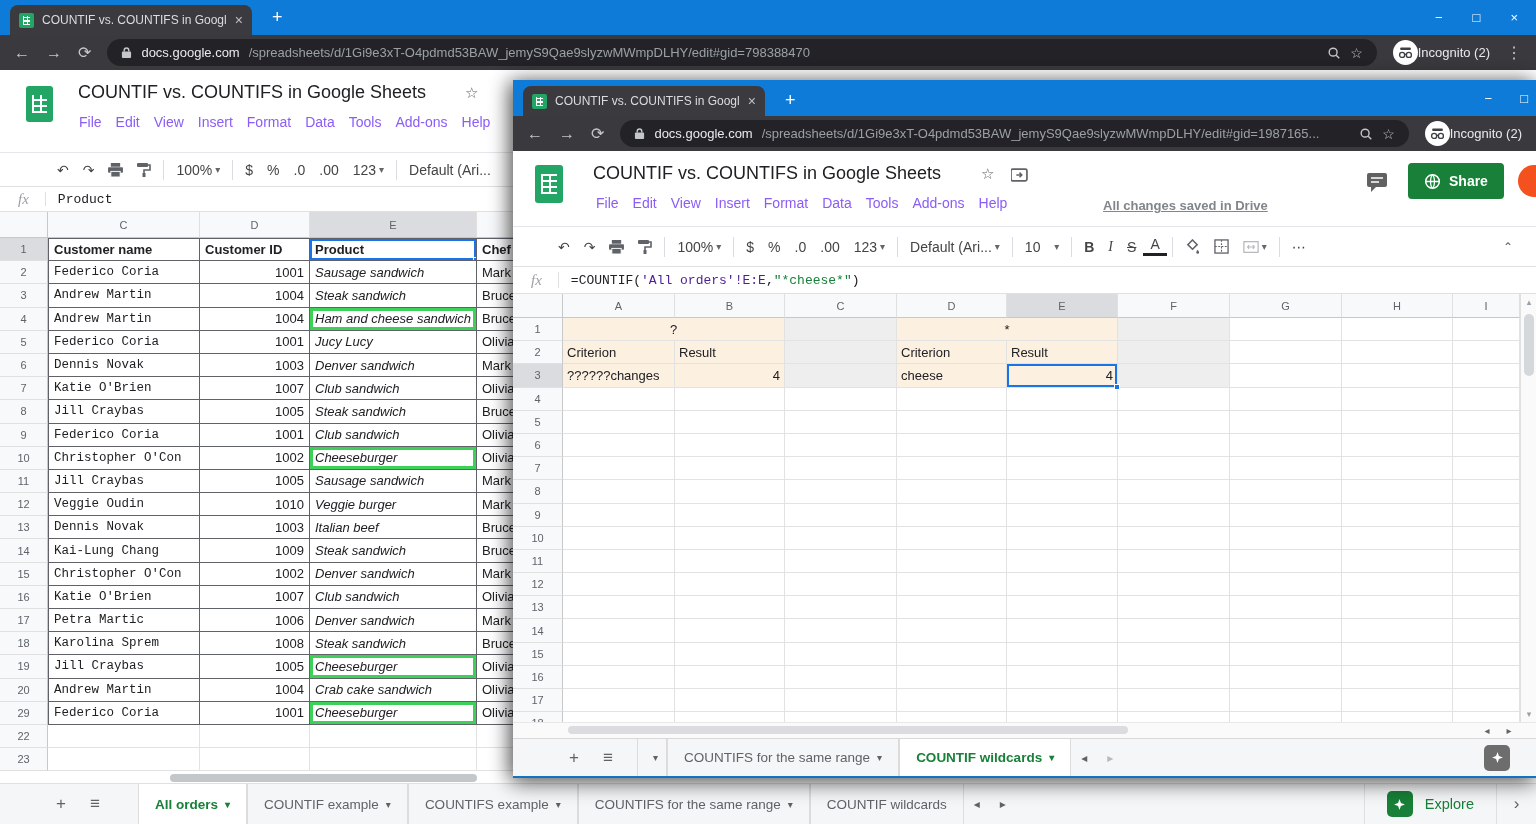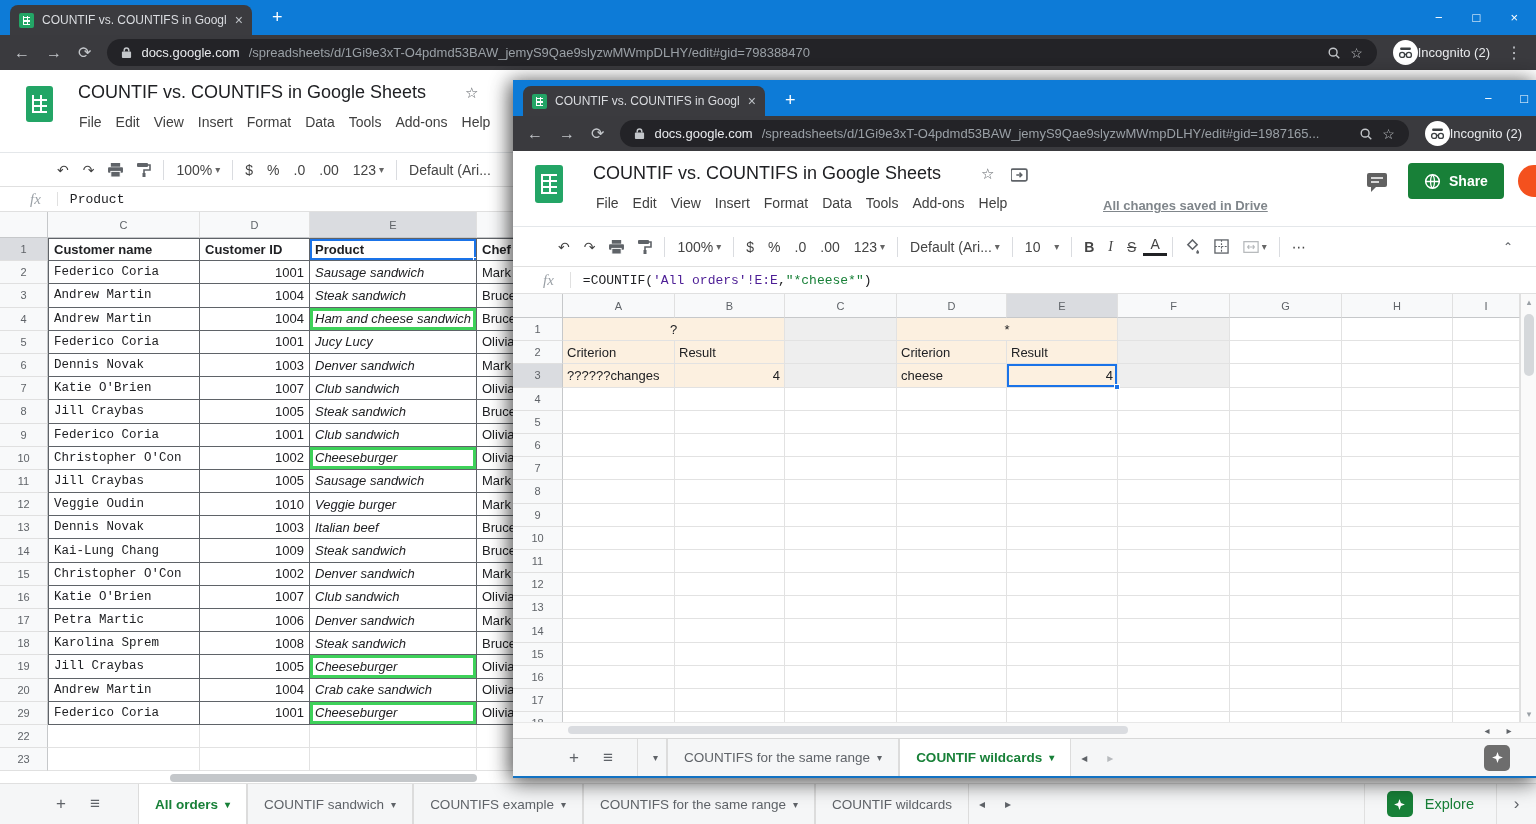--- a/index.html
+++ b/index.html
@@ -31,38 +31,38 @@
   .kebab { color:#c3c6ca; font-size:16px; }
 
   
   .sh-header { position:absolute; left:0; right:0; background:#fff; }
   .sheets-logo { position:absolute; width:27px; height:36px; background:#23a566; border-radius:3px; }
   .sheets-logo::after { content:""; position:absolute; inset:9px 6px; background:
       repeating-linear-gradient(0deg,#fff 0 2px,transparent 2px 6px),
       repeating-linear-gradient(90deg,#fff 0 2px,transparent 2px 8px); }
   .doc-title { position:absolute; font-size:18px; color:#202124; white-space:nowrap; }
   .menu-row { position:absolute; display:flex; align-items:center; }
-  .menu-item { font-size:14px; color:#404040; padding:0 7px; cursor:default; }
+  .menu-item { font-size:14px; color:#8b5cf6; padding:0 7px; cursor:default; }
   .saved-link { font-size:13px; color:#80868b; text-decoration:underline; margin-left:26px; white-space:nowrap;font-weight:bold; }
   .share-btn { position:absolute; height:36px; background:#188038; border-radius:4px; color:#fff; font-size:14px; font-weight:bold; display:flex; align-items:center; gap:8px; padding:0 16px; }
   .avatar { position:absolute; width:32px; height:32px; border-radius:50%; background:#f4511e; }
   .comment-ic { position:absolute; }
 
   
   .gtoolbar { position:absolute; left:0; right:0; background:#fff; border-top:1px solid #e4e7ea; display:flex; align-items:center; padding:0 10px; color:#444; overflow:hidden; }
   .ti { font-size:14px; color:#444; padding:0 7px; display:flex; align-items:center; gap:3px; white-space:nowrap; }
   .ti .cv { font-size:10px; color:#666; }
   .sep { width:1px; height:20px; background:#dadce0; margin:0 5px; flex:none; }
   .bold-b { font-weight:bold; }
   .ital-i { font-style:italic; font-family:"Liberation Serif",serif; }
   .strike-s { text-decoration:line-through; }
   .tcolor { border-bottom:3px solid #202124; line-height:1.1; }
   .dim { color:#b5b8bb; }
   .fbar { position:absolute; left:0; right:0; background:#fff; border-top:1px solid #e0e0e0; border-bottom:1px solid #e0e0e0; display:flex; align-items:center; }
-  .fx { color:#9aa0a6; font-style:italic; font-family:"Liberation Serif",serif; font-size:15px; padding:0 16px 0 18px;margin-left:12px; }
+  .fx { color:#9aa0a6; font-style:italic; font-family:"Liberation Serif",serif; font-size:15px; padding:0 16px 0 18px; }
   .fbar-sep { width:1px; height:60%; background:#e0e0e0; margin-right:12px; }
   .fvalue { font-family:"Liberation Mono",monospace; font-size:13px; color:#202124; white-space:pre; }
 
   
   .grid { position:absolute; display:grid; background:#fff; overflow:hidden; }
   .corner { background:#f8f9fa; border-right:1px solid #c6c8ca; border-bottom:1px solid #c6c8ca; }
   .colhdr { background:#f8f9fa; color:#5f6368; font-size:11px; display:flex; align-items:center; justify-content:center; border-right:1px solid #e0e0e0; border-bottom:1px solid #c6c8ca; }
   .rowhdr { background:#f8f9fa; color:#5f6368; font-size:11px; display:flex; align-items:center; justify-content:center; border-right:1px solid #c6c8ca; border-bottom:1px solid #e0e0e0; }
   .hsel { background:#dadce0; }
   .fcell { border-right:1px solid #e2e2e2; border-bottom:1px solid #e2e2e2; font-size:13px; color:#202124; display:flex; align-items:center; padding:0 4px; overflow:hidden; white-space:nowrap; }
@@ -376,21 +376,21 @@
 
   <div class="tabbar" style="top:783px; height:41px;">
     <span class="tb-btn">+</span>
     <span class="tb-btn">≡</span>
     <div class="tabs" id="bg-tabs" style="margin-left:26px;">
         <div class="sheet-tab active">
           <span>All orders</span>
           <span class="tab-caret">▾</span>
         </div>
         <div class="sheet-tab">
-          <span>COUNTIF sandwich</span>
+          <span>COUNTIF example</span>
           <span class="tab-caret">▾</span>
         </div>
         <div class="sheet-tab">
           <span>COUNTIFS example</span>
           <span class="tab-caret">▾</span>
         </div>
         <div class="sheet-tab">
           <span>COUNTIFS for the same range</span>
           <span class="tab-caret">▾</span>
         </div>

